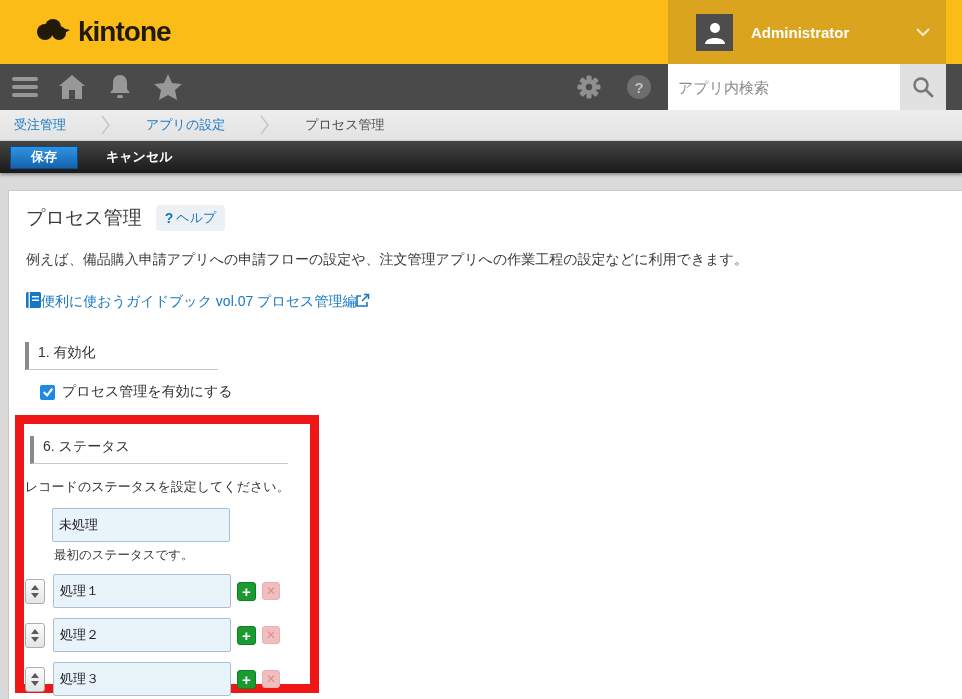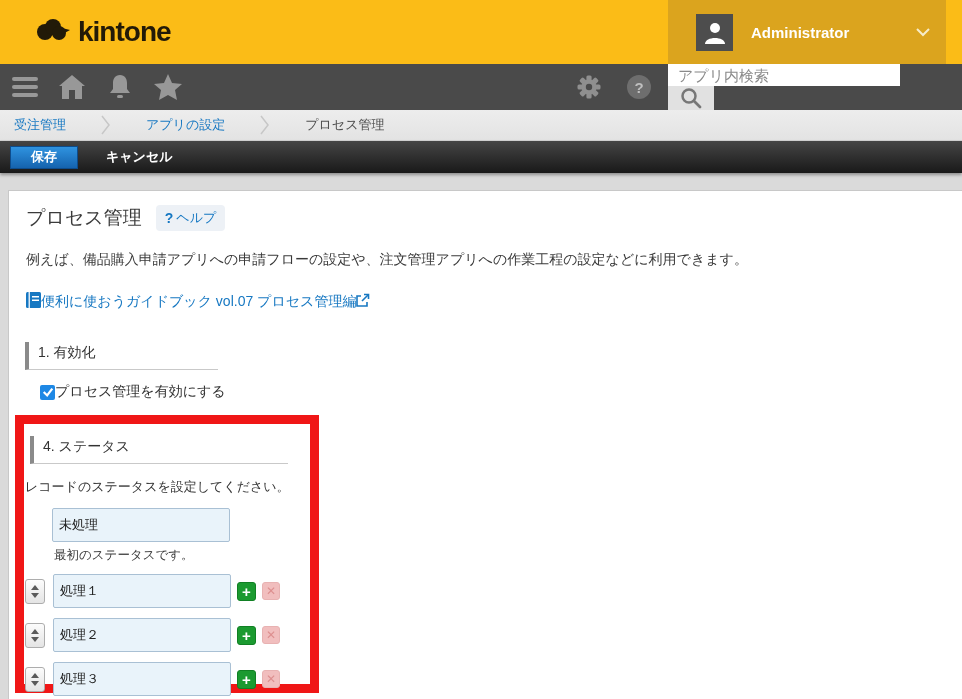--- a/index.html
+++ b/index.html
@@ -14,21 +14,21 @@
     background:#DBA41E; display:flex; align-items:center; cursor:pointer; }
   .avatar { width:37px; height:37px; background:#4D4D4D; margin-left:28px;
     display:flex; align-items:center; justify-content:center; }
   .admin-name { color:#FFFFFF; font-size:15px; font-weight:bold; margin-left:18px; }
   .admin-chevron { margin-left:auto; margin-right:16px; }
 
   
   .navbar { position:absolute; left:0; top:64px; width:962px; height:46px; background:#4A4A4A; }
   .nav-icon { position:absolute; top:0; height:46px; display:flex; align-items:center;
     justify-content:center; cursor:pointer; }
-  .search-box { position:absolute; left:668px; top:0; width:278px; height:46px; display:flex;flex-direction:column; }
+  .search-box { position:absolute; left:668px; top:0; width:278px; height:46px; display:flex; }
   .search-input { width:232px; height:46px; border:none; outline:none; background:#FFFFFF;
     padding:0 10px; font-size:15px; color:#333; font-family:inherit; }
   .search-input::placeholder { color:#8A8A8A; }
   .search-btn { width:46px; height:46px; background:#E1E1E1; border:none; cursor:pointer;
     display:flex; align-items:center; justify-content:center; }
 
   
   .breadcrumb { position:absolute; left:0; top:110px; width:962px; height:31px;
     background:linear-gradient(#EDEDED,#E3E3E3); display:flex; align-items:center;
     padding-left:14px; border-bottom:1px solid #D2D2D2;gap:22px; }
@@ -54,21 +54,21 @@
   .help-badge { margin-left:14px; background:#EDF1F6; border-radius:4px; padding:4px 9px;
     font-size:13px; color:#1577C2; cursor:pointer; display:flex; align-items:center; gap:3px; }
   .help-q { font-weight:bold; font-size:14px; }
   .desc { margin:16px 0 0 17px; font-size:14px; color:#3A3A3A; line-height:25px; }
   .guide-row { margin:20px 0 0 17px; display:flex; align-items:center; }
   .guide-link { color:#1778C2; font-size:14px; text-decoration:none; cursor:pointer; }
 
   .sec-heading { border-left:4px solid #8A8A8A; border-bottom:1px solid #C9C9C9;
     padding:2px 0 7px 9px; font-size:14px; color:#333; }
   .sec1-heading { margin:30px 0 0 16px; width:193px; }
-  .check-row { margin:13px 0 0 31px; display:flex; align-items:center; }
+  .check-row { margin:13px 0 0 31px; display:flex; align-items:center; gap:7px; }
   .checkbox { width:15px; height:15px; background:#1E88E5; border-radius:2px;
     display:flex; align-items:center; justify-content:center; cursor:pointer; flex:none; }
   .check-label { font-size:14px; color:#333; }
 
   
   .status-section { margin:14px 0 0 6px; width:304px; height:278px;
     border:9px solid #F01616; background:#FFF; padding:12px 8px 8px 0; }
   .sec2-heading { margin-left:6px; width:258px; }
   .instruction { margin:14px 0 0 1px; font-size:13px; color:#333; }
   .first-status { margin:12px 0 0 28px; }
@@ -231,21 +231,21 @@
   <div class="check-row">
     <span class="checkbox">
       <svg width="12" height="12" viewBox="0 0 14 14">
         <polyline points="2,7 6,11 12,3" fill="none" stroke="#FFFFFF" stroke-width="2.6"></polyline>
       </svg>
     </span>
     <span class="check-label">プロセス管理を有効にする</span>
   </div>
 
   <div class="status-section">
-    <div class="sec-heading sec2-heading">4. ステータス</div>
+    <div class="sec-heading sec2-heading">6. ステータス</div>
     <div class="instruction">レコードのステータスを設定してください。</div>
 
     <div class="first-status">
       <input class="status-input" type="text" value="未処理" style="">
     </div>
     <div class="first-caption">最初のステータスです。</div>
 
     <div class="status-row">
       <span class="spinner-btn">
         <span class="tri-up"></span>

